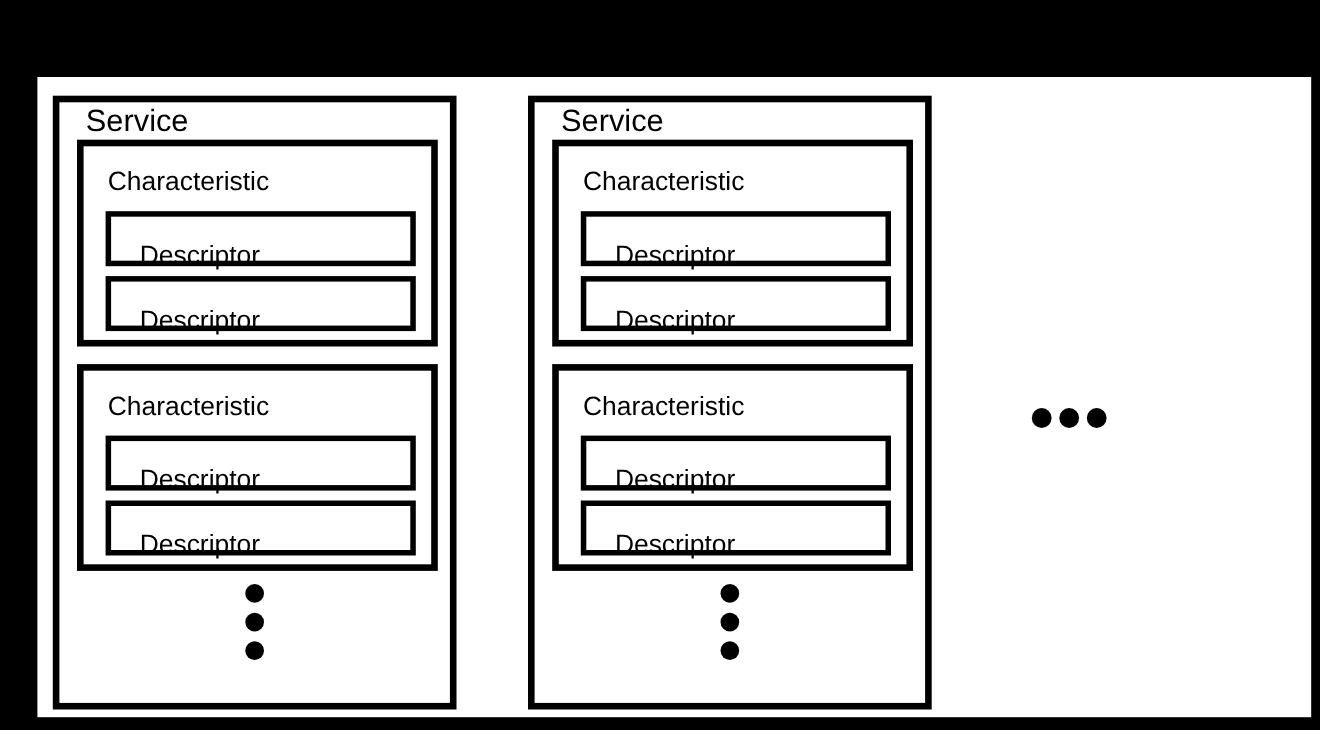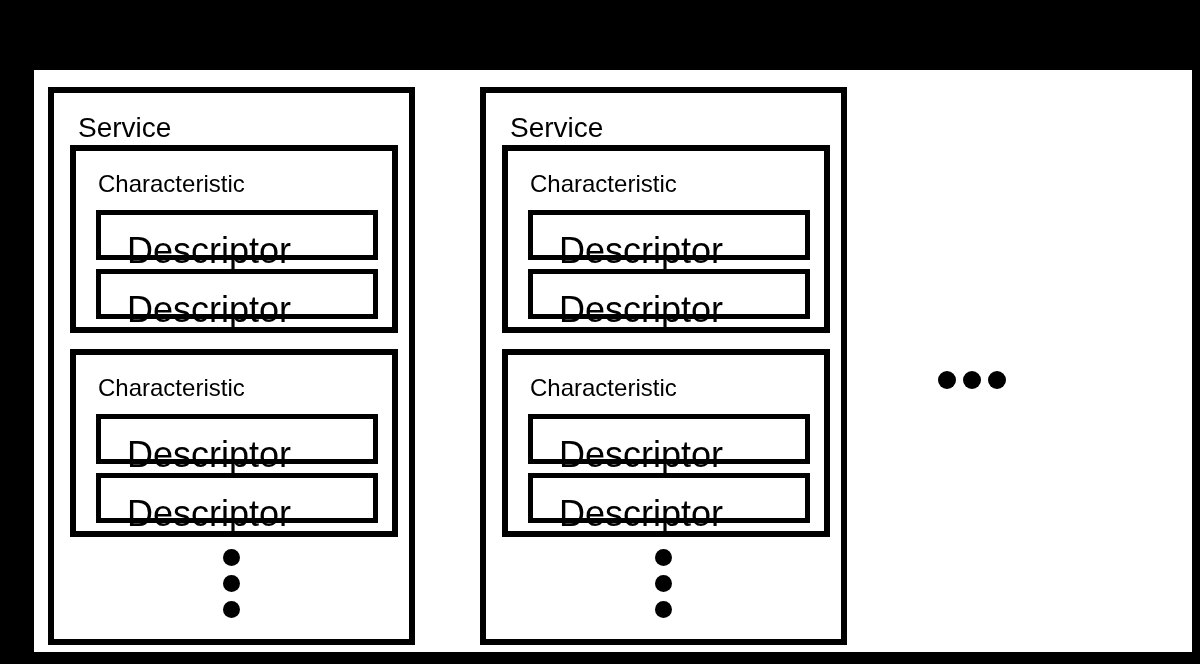--- a/index.html
+++ b/index.html
@@ -31,21 +31,21 @@
     top: 17px;
     width: 367px;
     height: 558px;
     box-sizing: border-box;
     border: 6px solid var(--line, #000);
     background: var(--surface, #fff);
   }
   .service.s1 { left: 14px; }
   .service.s2 { left: 446px; }
   .service-label {
-    margin: 18px 0 0 24px;
+    margin: 0 0 0 24px;
     font-size: 28px;
     line-height: 34px;
     color: var(--text, #000);
   }
   .characteristic {
     margin: 0 11px 0 16px;
     height: 188px;
     box-sizing: border-box;
     border: 6px solid var(--line, #000);
     background: var(--surface, #fff);
@@ -61,21 +61,21 @@
     margin: 9px 14px 0 20px;
     height: 50px;
     box-sizing: border-box;
     border: 5px solid var(--line, #000);
     background: var(--surface, #fff);
     display: flex;
     align-items: center;
   }
   .desc-label {
     margin-left: 26px;
-    font-size: 36px;
+    font-size: 24px;
     line-height: 28px;
     color: var(--text, #000);
     margin-top: 32px;
   }
   .v-ellipsis {
     margin-top: 12px;
     display: flex;
     flex-direction: column;
     align-items: center;
     gap: 9px;

